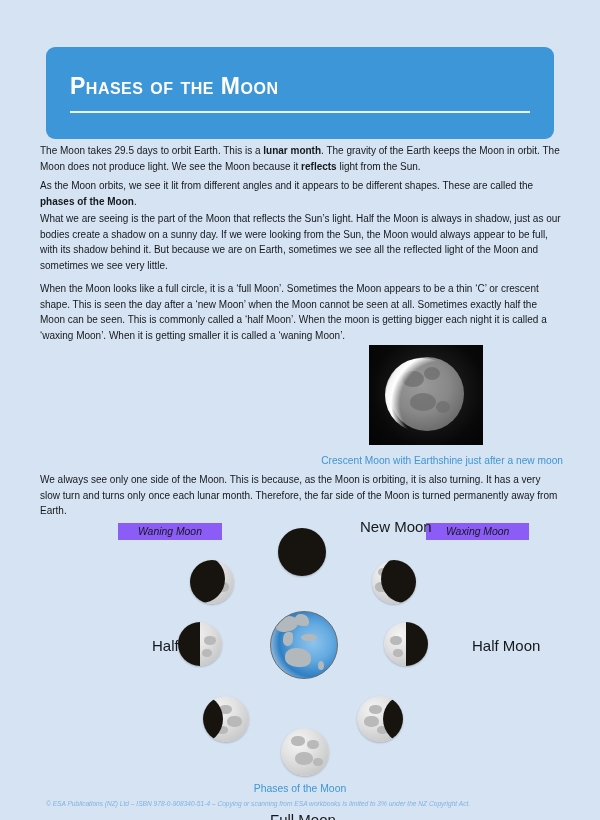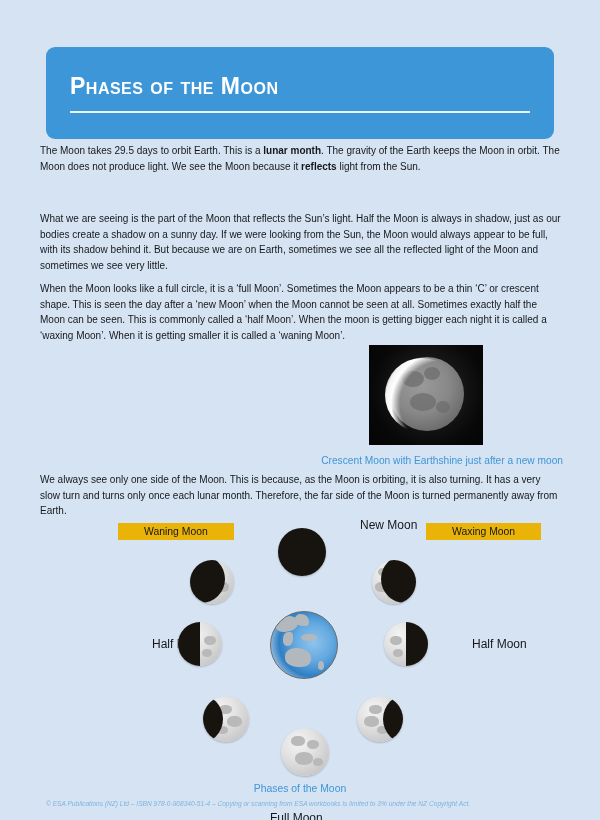--- a/index.html
+++ b/index.html
@@ -77,25 +77,25 @@
   .moon.full-dark{background:#17140f;}
 
   .earth{
     position:absolute;border-radius:50%;
     background:radial-gradient(circle at 64% 46%, #8fc4ec 0%, #63a9e0 34%, #2f7fc4 62%, #e9eef2 92%, #ffffff 100%);
     border:1px solid #6b6b6b;overflow:hidden;
   }
   .earth .land{position:absolute;background:#b2b8bc;}
 
   .lbl{
-    position:absolute;font-size:12px;color:#14181c;white-space:nowrap;padding-left:34px;
+    position:absolute;font-size:15px;color:#14181c;white-space:nowrap;padding-left:34px;
   }
   .lbl-box{
     position:absolute;font-size:10.4px;color:#14181c;white-space:nowrap;
-    background:#eab308;padding:3px 26px;
+    background:#8b5cf6;padding:3px 20px;font-style:italic;
   }
 
   
   .fig-caption{
     position:absolute;left:0;top:783px;width:600px;text-align:center;
     color:#3d96d8;font-size:10.4px;
   }
   .copyright{
     position:absolute;left:46px;top:800px;
     color:#7fb4e0;font-size:6.6px;font-style:italic;white-space:nowrap;
@@ -105,20 +105,21 @@
 <body>
 
 <div class="page">
 
   <div class="header">
     <div class="header-title">Phases of the Moon</div>
     <div class="header-rule"></div>
   </div>
 
   <div class="para p1">The Moon takes 29.5 days to orbit Earth. This is a <b>lunar month</b>. The gravity of the Earth keeps the Moon in orbit. The Moon does not produce light. We see the Moon because it <b>reflects</b> light from the Sun.</div>
+  <div class="para p2">As the Moon orbits, we see it lit from different angles and it appears to be different shapes. These are called the <b>phases of the Moon</b>.</div>
   <div class="para p3">What we are seeing is the part of the Moon that reflects the Sun’s light. Half the Moon is always in shadow, just as our bodies create a shadow on a sunny day. If we were looking from the Sun, the Moon would always appear to be full, with its shadow behind it. But because we are on Earth, sometimes we see all the reflected light of the Moon and sometimes we see very little.</div>
   <div class="para p4">When the Moon looks like a full circle, it is a ‘full Moon’. Sometimes the Moon appears to be a thin ‘C’ or crescent shape. This is seen the day after a ‘new Moon’ when the Moon cannot be seen at all. Sometimes exactly half the Moon can be seen. This is commonly called a ‘half Moon’. When the moon is getting bigger each night it is called a ‘waxing Moon’. When it is getting smaller it is called a ‘waning Moon’.</div>
   <div class="para p6">We always see only one side of the Moon. This is because, as the Moon is orbiting, it is also turning. It has a very slow turn and turns only once each lunar month. Therefore, the far side of the Moon is turned permanently away from Earth.</div>
 
   <div class="photo">
     <div class="moon-body">
       <div class="mare" style="left:12px;top:14px;width:22px;height:16px;"></div>
       <div class="mare" style="left:34px;top:10px;width:16px;height:13px;"></div>
       <div class="mare" style="left:20px;top:36px;width:26px;height:18px;"></div>
       <div class="mare" style="left:46px;top:44px;width:14px;height:12px;"></div>

